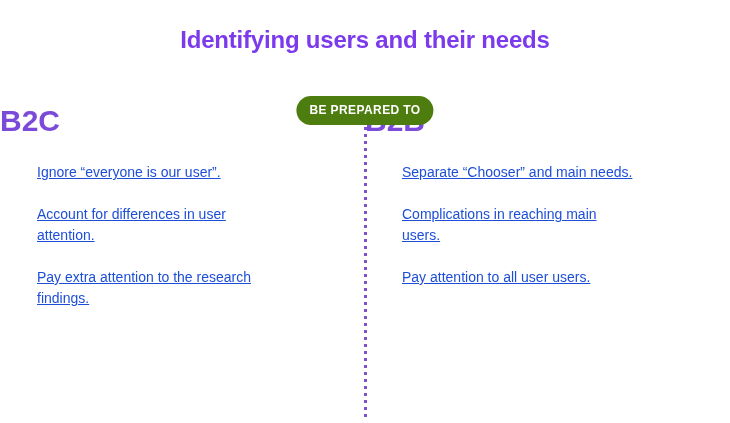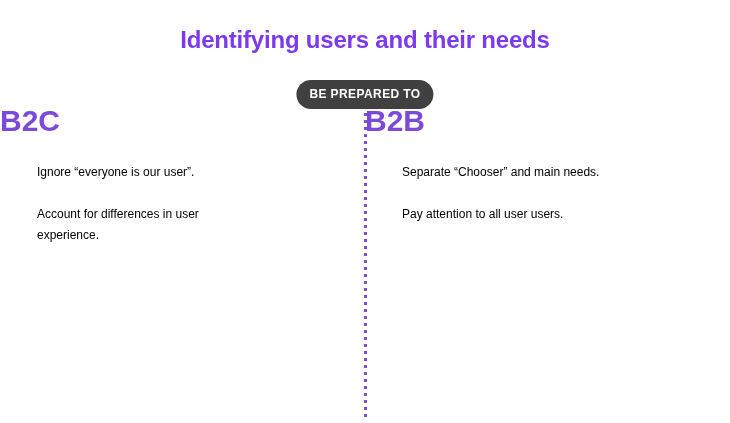--- a/index.html
+++ b/index.html
@@ -19,24 +19,24 @@
     width: 730px;
     margin: 0;
     text-align: center;
     font-size: 24px;
     font-weight: 700;
     letter-spacing: -0.2px;
     color: #7C3AED;
   }
   .badge {
     position: absolute;
-    top: 80px;
+    top: 96px;
     left: 50%;
     transform: translateX(-50%);
-    background: #404040;
+    background: #4d7c0f;
     color: #ffffff;
     font-size: 12px;
     font-weight: 700;
     letter-spacing: 0.4px;
     line-height: 13px;
     padding: 8px 13px;
     border-radius: 15px;
     white-space: nowrap;
     z-index: 2;
   }
@@ -67,47 +67,52 @@
     line-height: 36px;
     font-weight: 700;
     color: #7C4AD9;
   }
   .items {
     margin: 23px 0 0 37px;
     width: 320px;
   }
   .items p {
     margin: 0 0 21px 0;
-    font-size: 12px;
+    font-size: 14px;
     line-height: 21px;
-    color: #000000;
+    color: #1d4ed8;
     white-space: pre-line;
+    text-decoration: underline;
   }
 </style>
 </head>
 <body>
 
 <div class="canvas">
 
   <h1 class="title">Identifying users and their needs</h1>
 
   <div class="badge">BE PREPARED TO</div>
 
   <div class="divider"></div>
 
   <div class="col col-left">
     <h2>B2C</h2>
     <div class="items">
       <p>Ignore “everyone is our user”.</p>
       <p>Account for differences in user
-experience.</p>
+attention.</p>
+      <p>Pay extra attention to the research
+findings.</p>
     </div>
   </div>
 
   <div class="col col-right">
     <h2>B2B</h2>
     <div class="items">
       <p>Separate “Chooser” and main needs.</p>
+      <p>Complications in reaching main
+users.</p>
       <p>Pay attention to all user users.</p>
     </div>
   </div>
 
 </div>
 
 </body></html>

